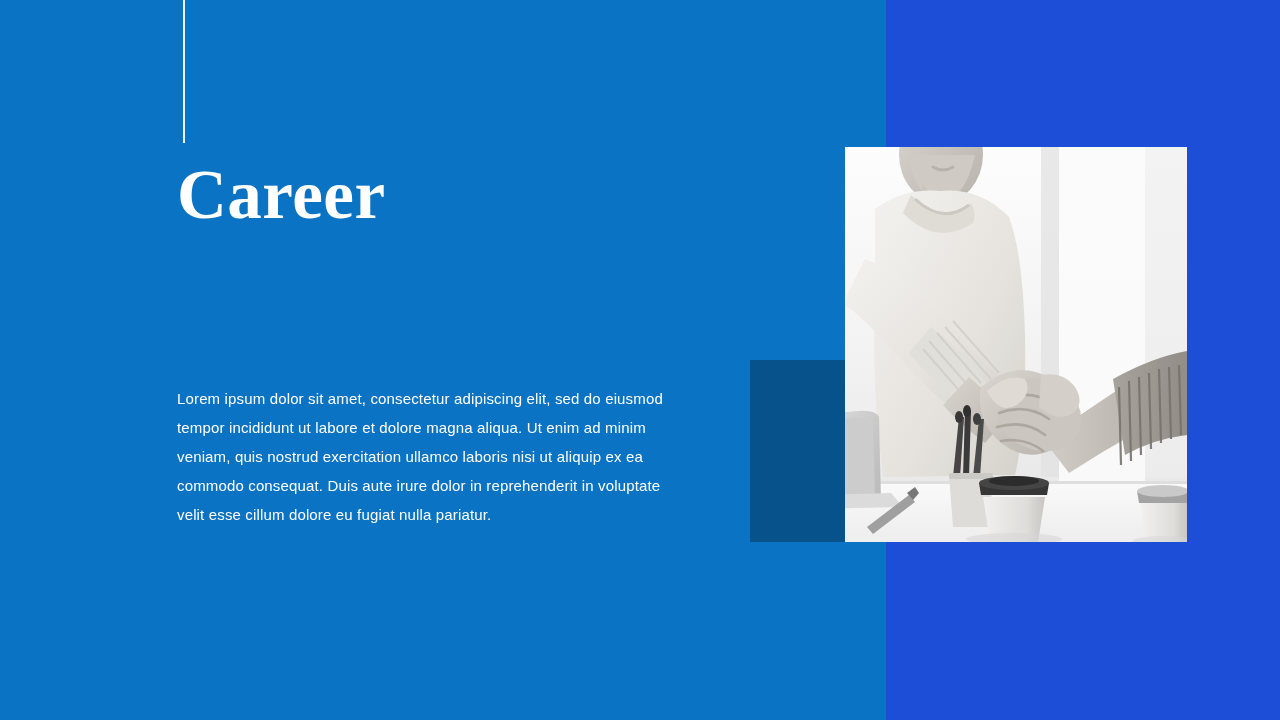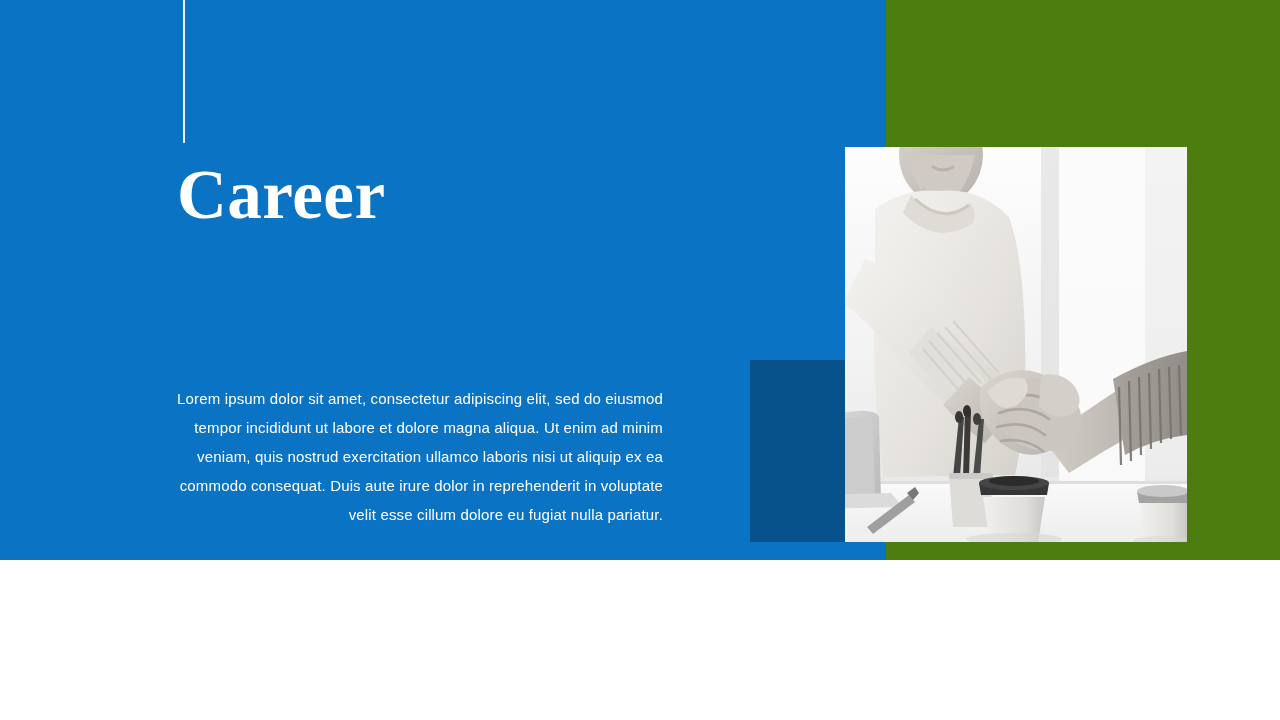--- a/index.html
+++ b/index.html
@@ -8,22 +8,22 @@
     padding: 0;
     background: #ffffff;
   }
   body {
     font-family: "Liberation Sans", sans-serif;
   }
 
   .slide {
     position: relative;
     width: 1280px;
-    height: 560px;
-    background: #4d7c0f;
+    height: 720px;
+    background: #1d4ed8;
     overflow: hidden;
   }
 
   
   .blue-panel {
     position: absolute;
     left: 0;
     top: 0;
     width: 886px;
     height: 720px;
@@ -63,21 +63,21 @@
     position: absolute;
     left: 177px;
     top: 369px;
     width: 486px;
     font-family: "Liberation Sans", sans-serif;
     font-size: 15px;
     line-height: 29px;
     color: #ffffff;
     font-weight: 400;
     letter-spacing: 0.15px;
-    text-align: right;
+    text-align: left;
   }
 
   
   .accent-rect {
     position: absolute;
     left: 750px;
     top: 360px;
     width: 160px;
     height: 182px;
     background: #08528c;

